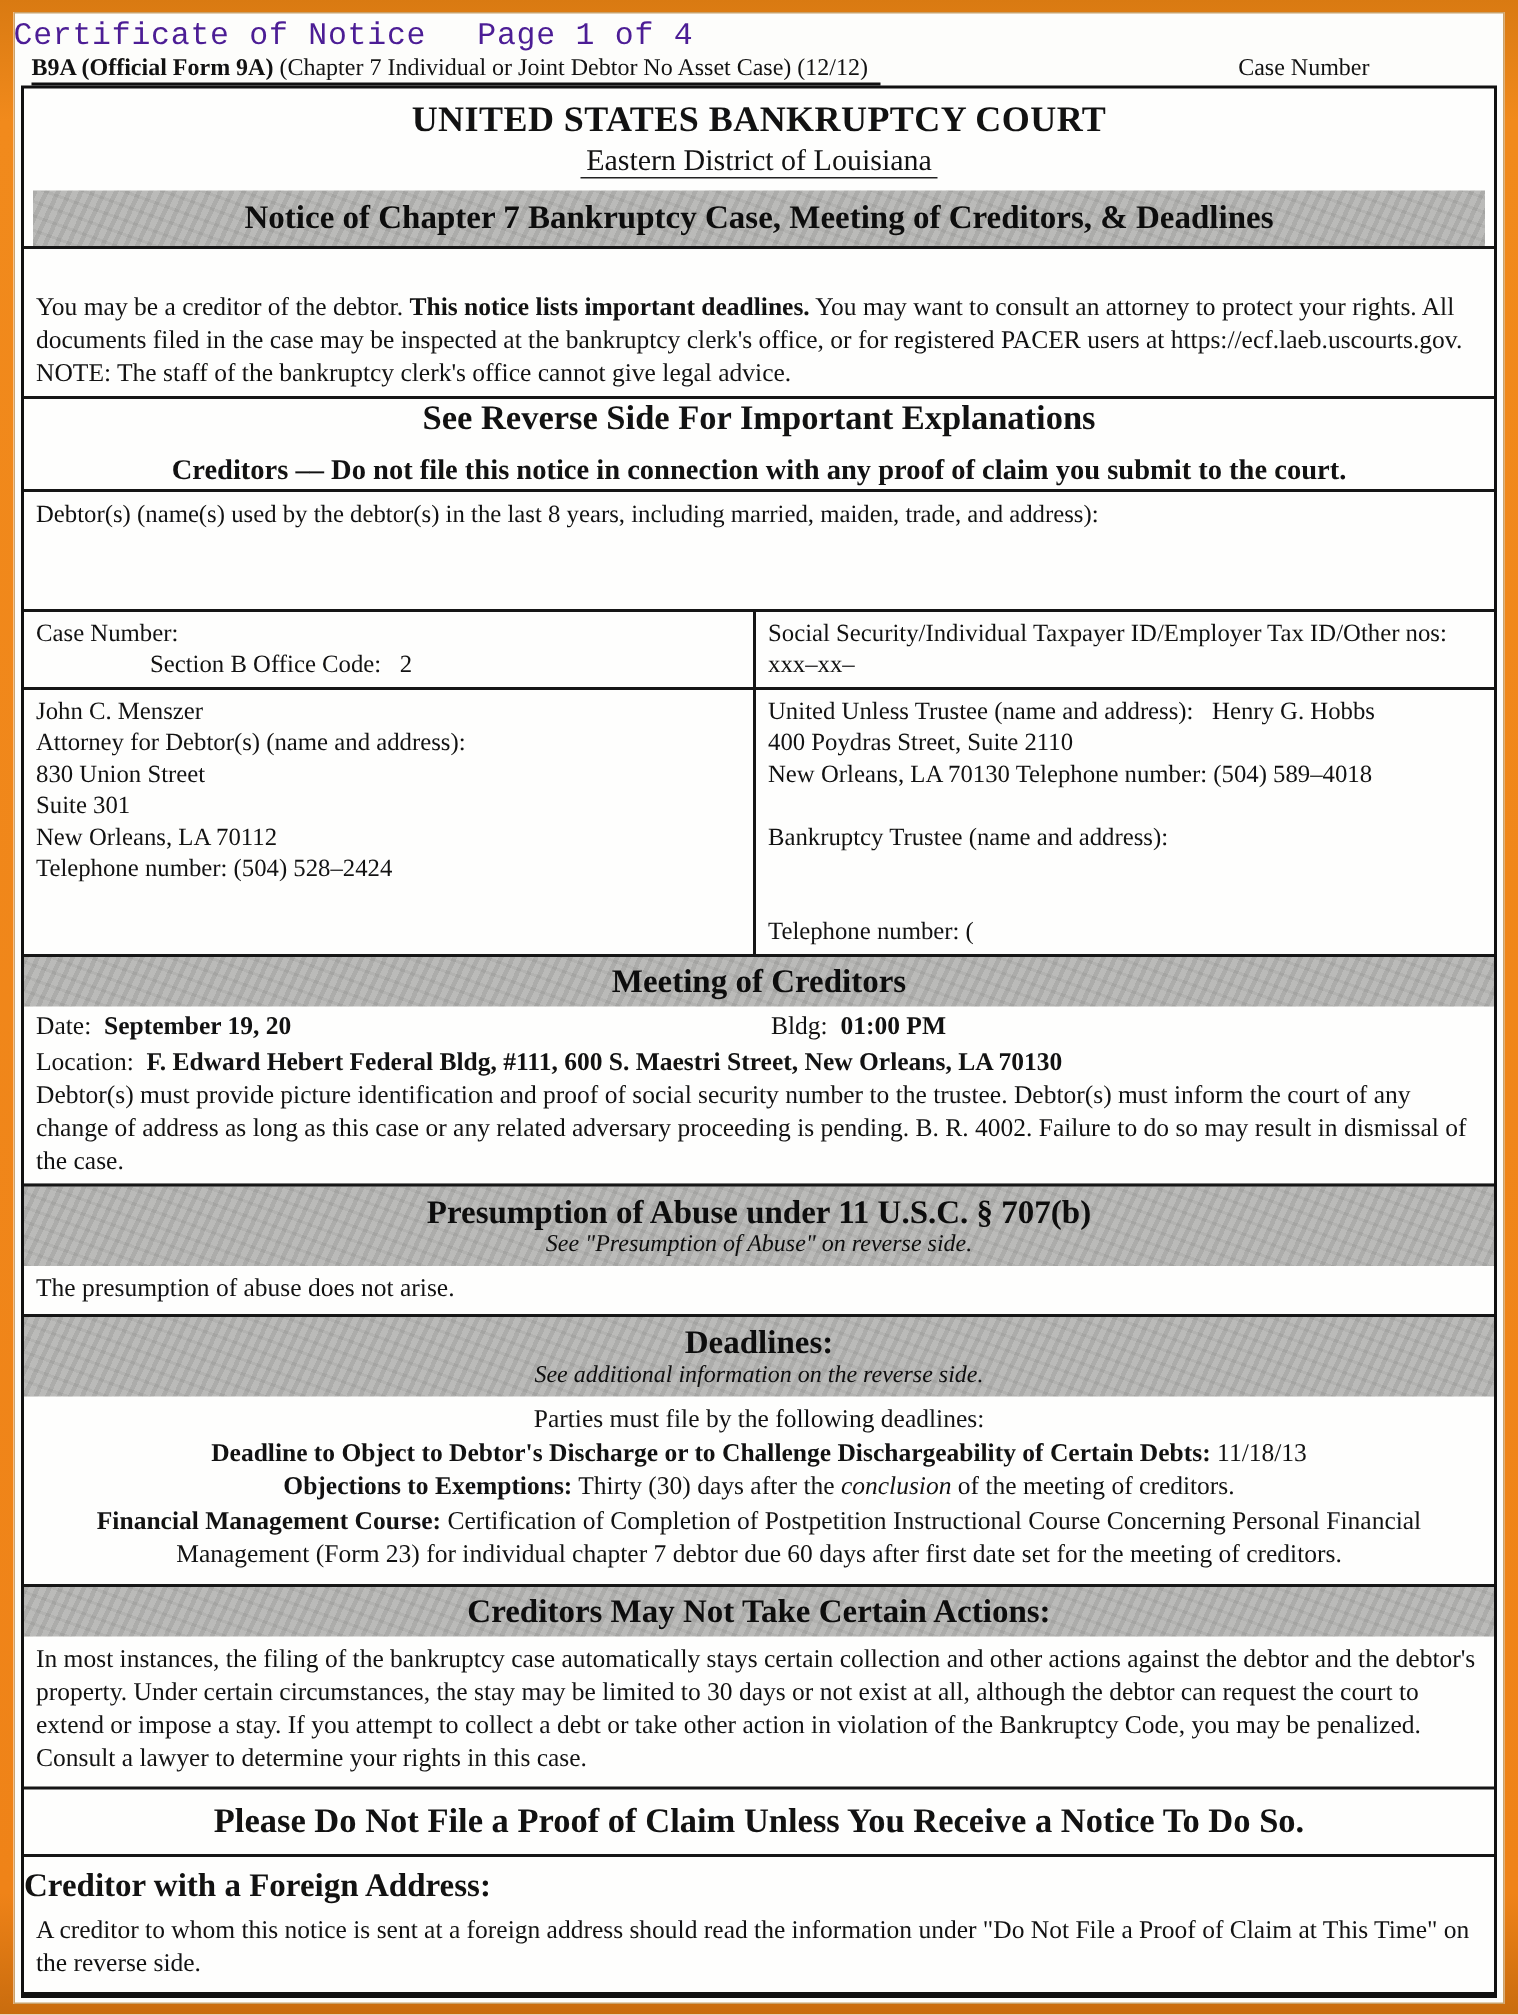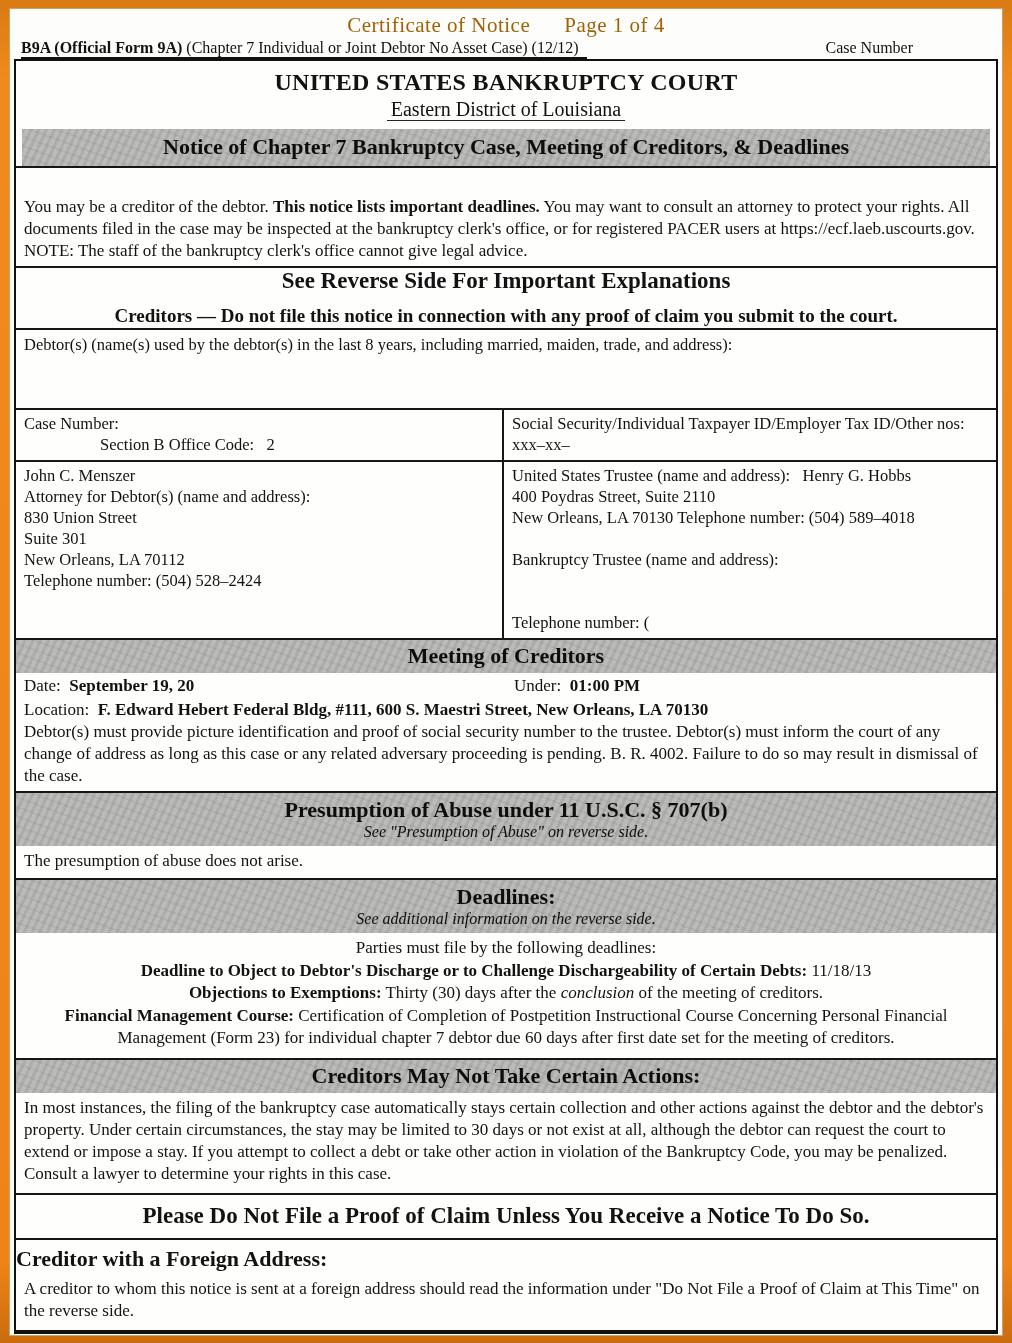--- a/index.html
+++ b/index.html
@@ -18,23 +18,22 @@
   .page{
     width:100%; height:100%;
     background:#fdfdfb;
     position:relative;
     box-shadow:inset 0 0 0 1px #caa26a;
   }
   .scan-head{
     padding-top:5px;
   }
   .cert-line{
-    text-align:center;
-    font-family:Liberation Serif, serif;
-    font-size:21px; color:#a16207;
+    font-family:Liberation Mono, monospace;
+    font-size:21px; color:#4c1d95;
     letter-spacing:.5px;
   }
   .cert-line .gap{ display:inline-block; width:34px; }
   .form-line{
     display:flex; justify-content:space-between;
     padding:0 12px 0 12px;
     font-size:16px; line-height:19px;
   }
   .form-line .left{ border-bottom:2px solid #111; padding-right:8px; }
   .form-line .left b{ font-weight:bold; }
@@ -142,21 +141,21 @@
         <div class="cl cell">
           <div>John C. Menszer</div>
           <div>Attorney for Debtor(s) (name and address):</div>
           <div>830 Union Street</div>
           <div>Suite 301</div>
           <div>New Orleans, LA 70112</div>
           <div>Telephone number:  (504) 528–2424</div>
         </div>
         <div class="cr cell">
           <div>
-            <span>United States Trustee (name and address):</span>&nbsp;&nbsp;&nbsp;<span>Henry G. Hobbs</span>
+            <span>United Unless Trustee (name and address):</span>&nbsp;&nbsp;&nbsp;<span>Henry G. Hobbs</span>
           </div>
           <div>400 Poydras Street, Suite 2110</div>
           <div>New Orleans, LA 70130   Telephone number:  (504) 589–4018</div>
           <div class="sp"></div>
           <div>Bankruptcy Trustee (name and address):</div>
           <div class="sp"></div>
           <div class="sp"></div>
           <div>Telephone number:  (</div>
         </div>
       </div>
@@ -164,21 +163,21 @@
       <div class="banner meet-banner rule-t">
         <div class="banner-main">Meeting of Creditors</div>
       </div>
 
       <div>
         <div class="meet-line kv">
           <div class="meet-date">
             <span class="klabel">Date:</span>&nbsp; <b>September 19, 20</b>
           </div>
           <div>
-            <span class="klabel">Under:</span>&nbsp; <b>01:00 PM</b>
+            <span class="klabel">Bldg:</span>&nbsp; <b>01:00 PM</b>
           </div>
         </div>
         <div class="meet-line kv">
           <div>
             <span class="klabel">Location:</span>&nbsp; <b>F. Edward Hebert Federal Bldg, #111, 600 S. Maestri Street, New Orleans, LA 70130</b>
           </div>
         </div>
         <div class="sect" style="padding-top:0;">Debtor(s) must provide picture identification and proof of social security number to the trustee. Debtor(s) must inform the court of any change of address as long as this case or any related adversary proceeding is pending. B. R. 4002. Failure to do so may result in dismissal of the case.</div>
       </div>
 

